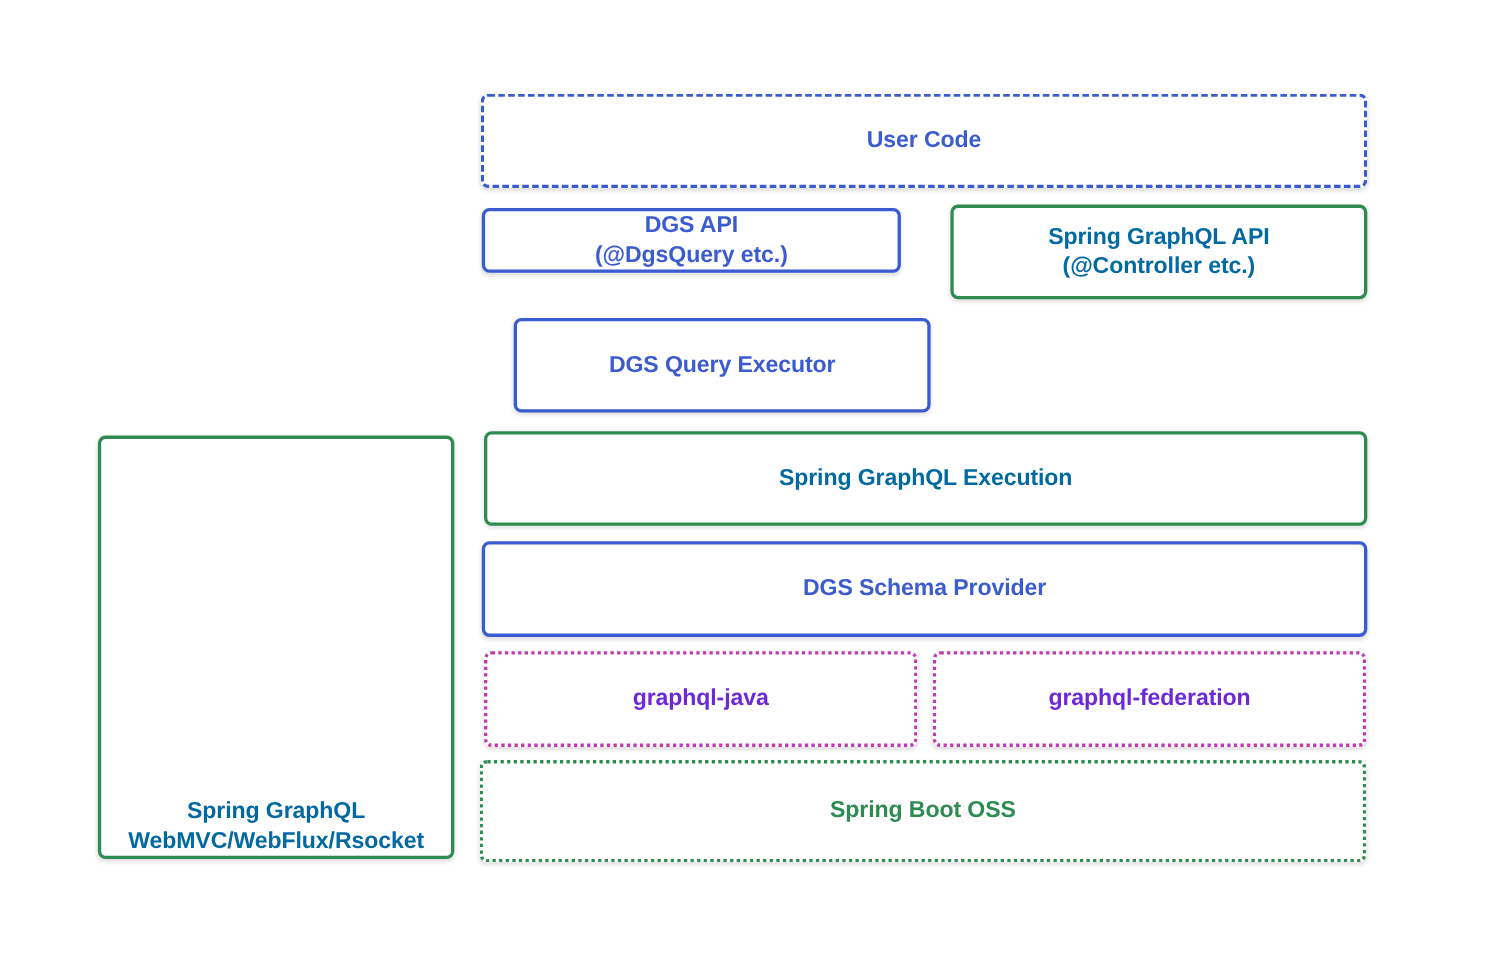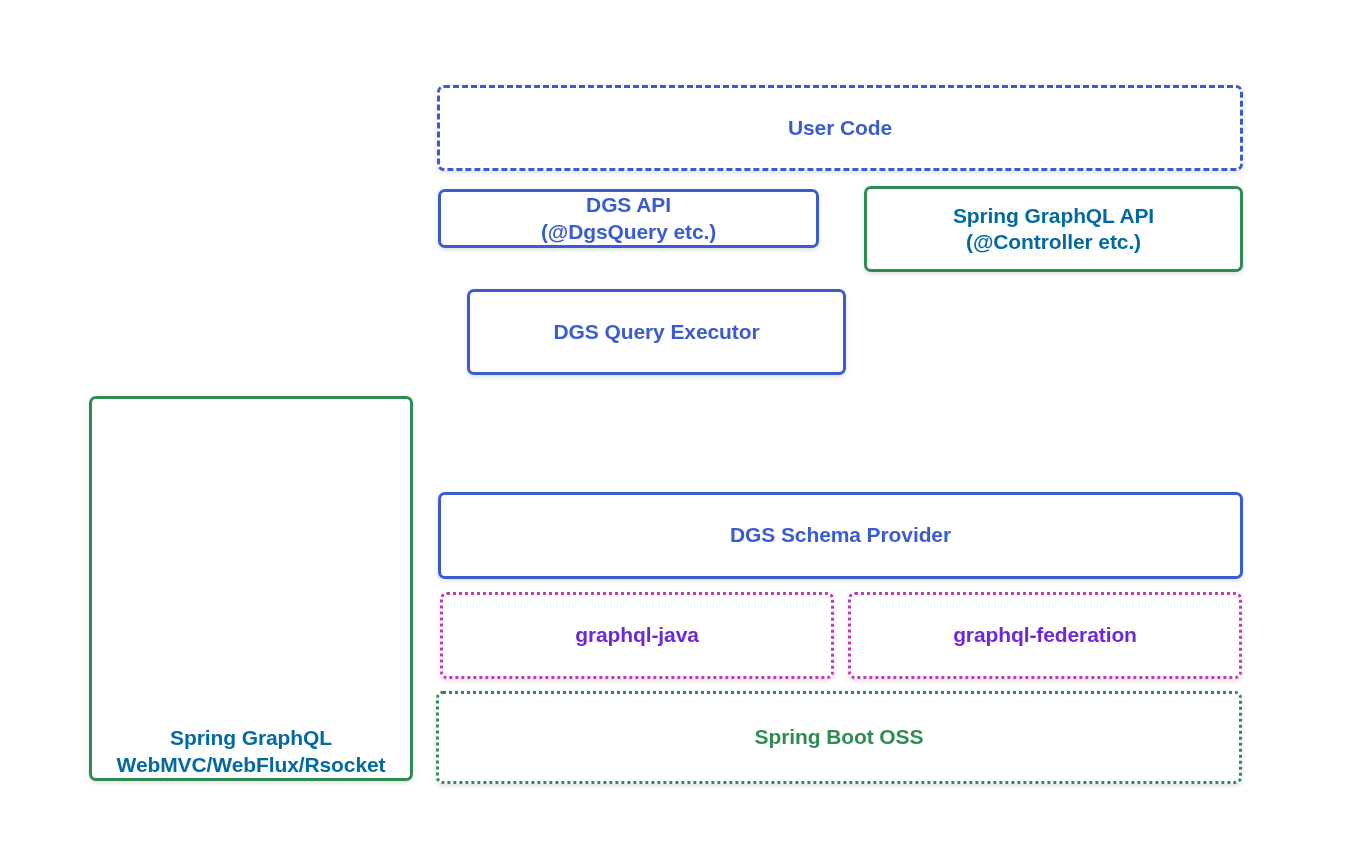--- a/index.html
+++ b/index.html
@@ -78,20 +78,23 @@
 
   <div class="node b-green-solid" id="n-spring-graphql-api">
     <span class="label">Spring GraphQL API
 (@Controller etc.)</span>
   </div>
 
   <div class="node b-blue-solid" id="n-dgs-query-executor">
     <span class="label">DGS Query Executor</span>
   </div>
 
+  <div class="node b-green-solid" id="n-spring-execution">
+    <span class="label">Spring GraphQL Execution</span>
+  </div>
 
   <div class="node b-blue-solid" id="n-dgs-schema">
     <span class="label">DGS Schema Provider</span>
   </div>
 
   <div class="node b-magenta-dotted" id="n-graphql-java">
     <span class="label">graphql-java</span>
   </div>
 
   <div class="node b-green-dotted" id="n-spring-boot-oss">

